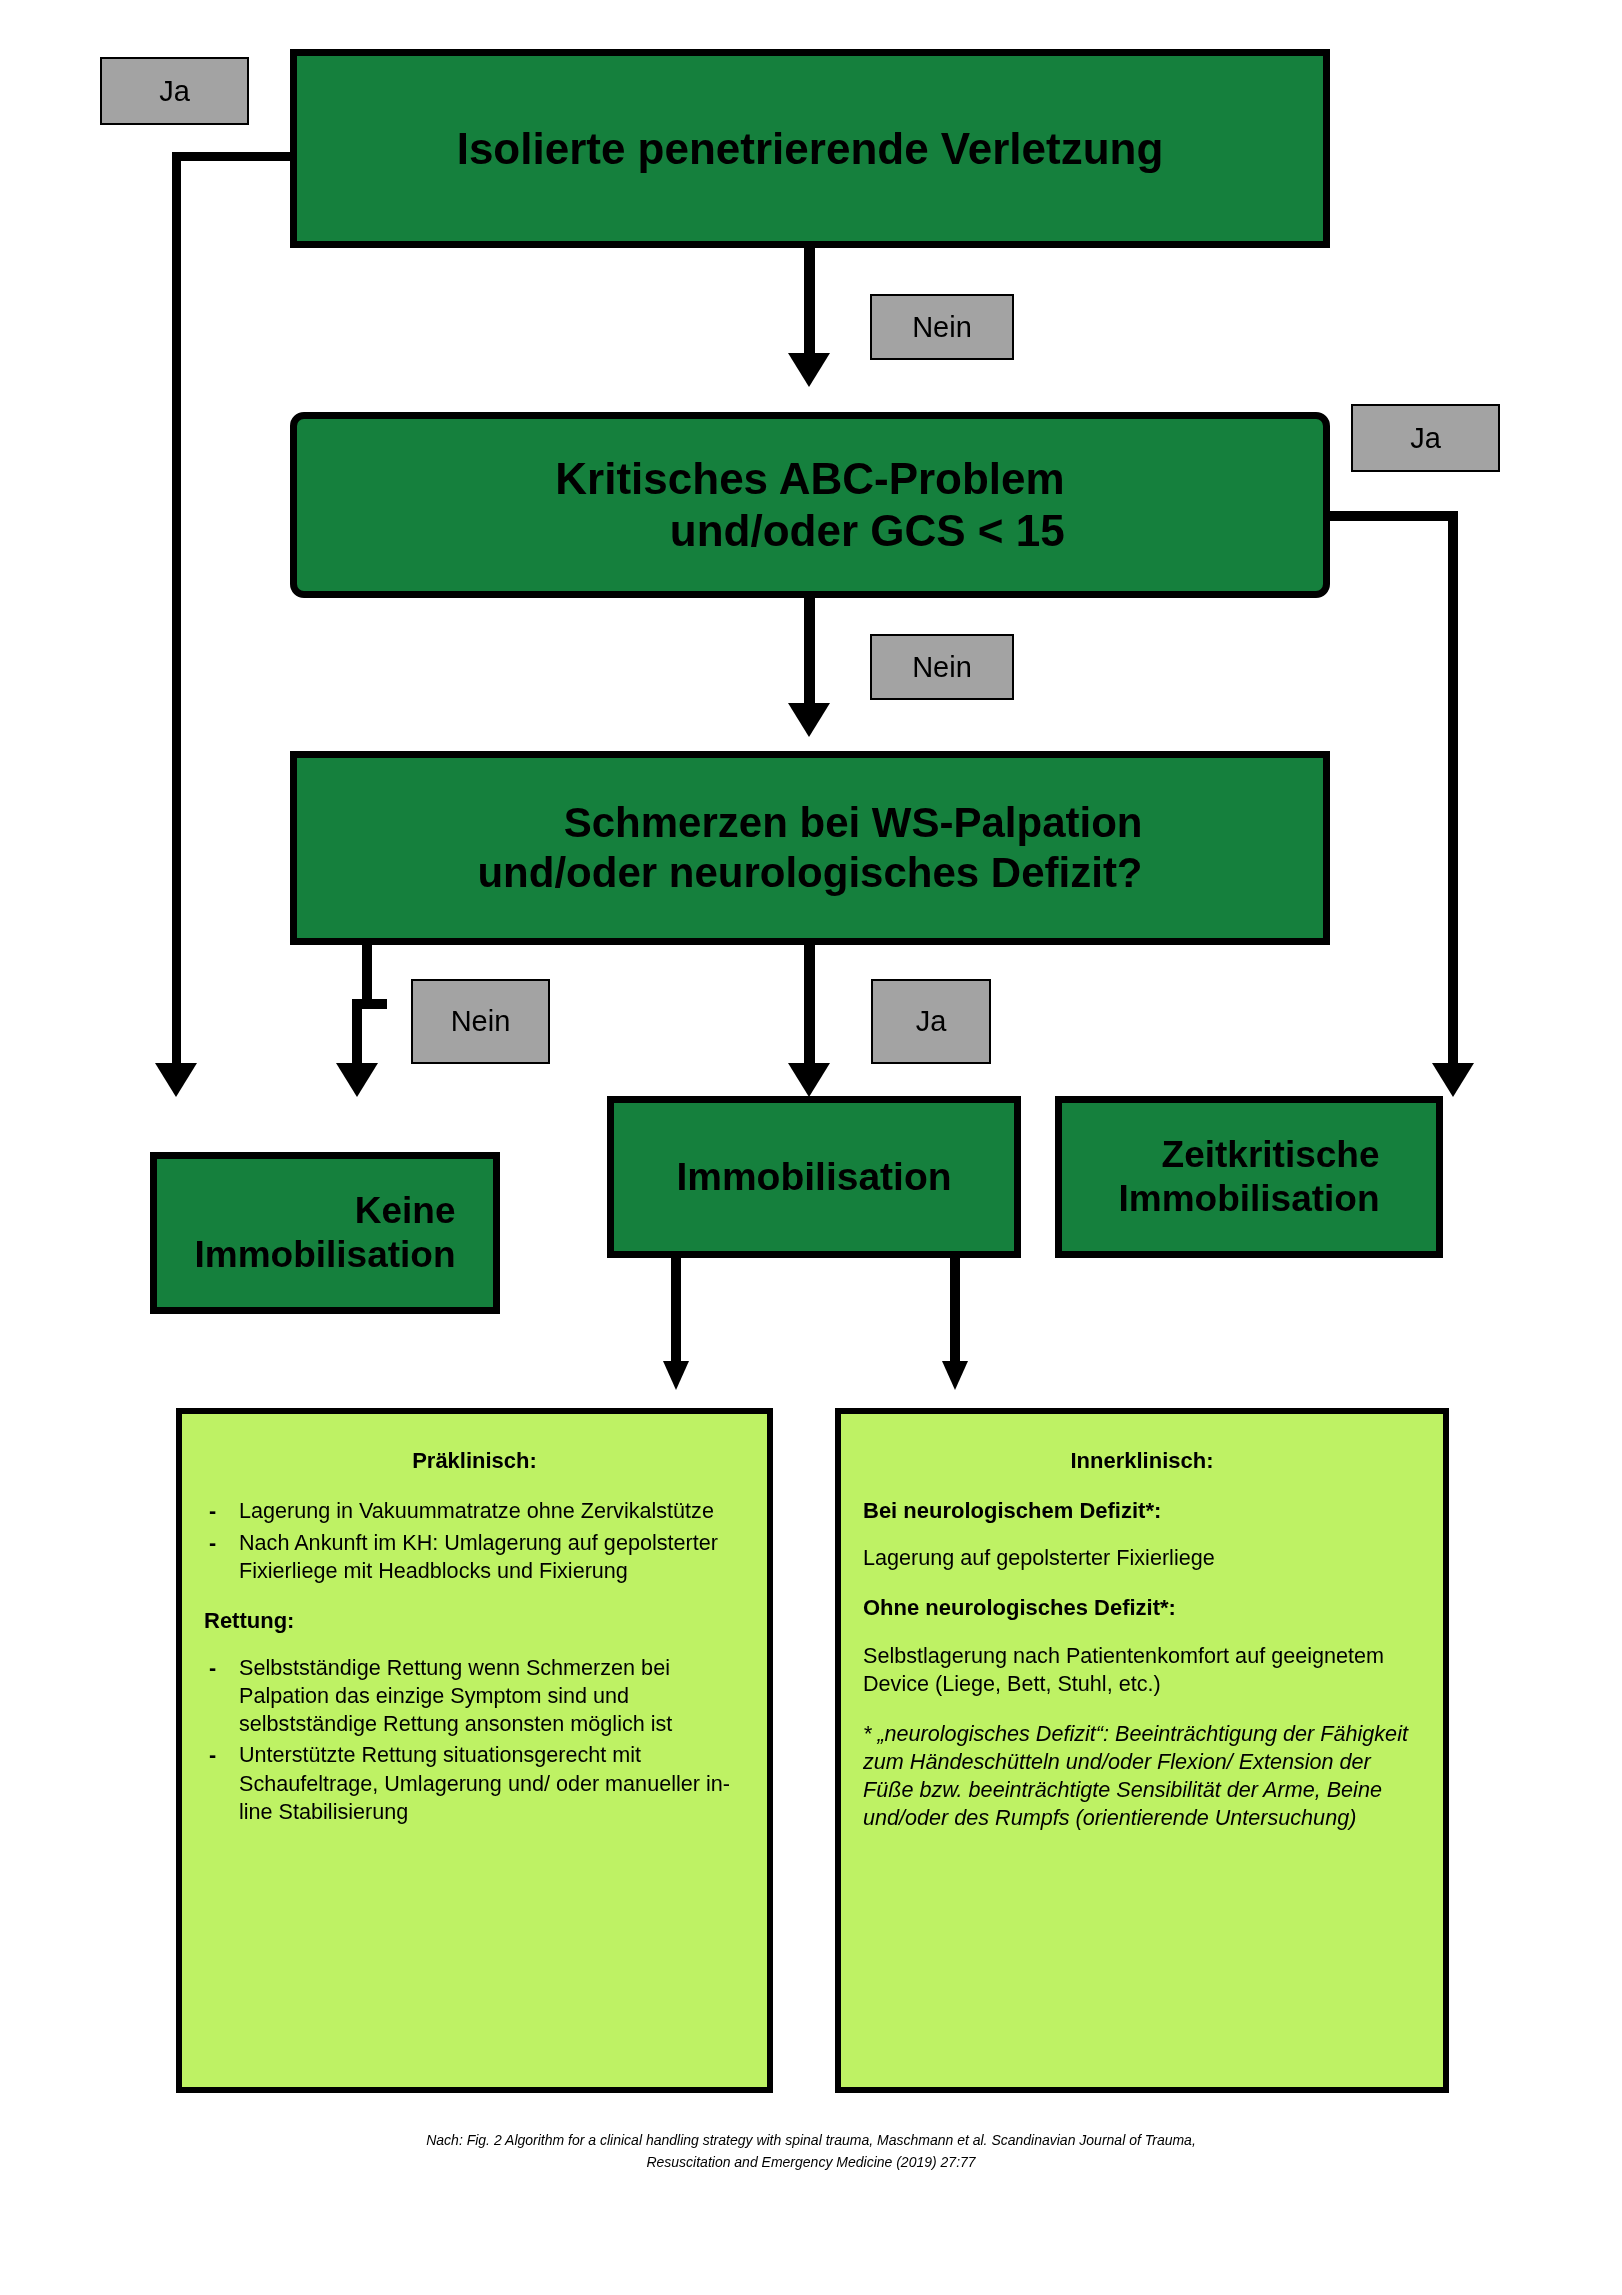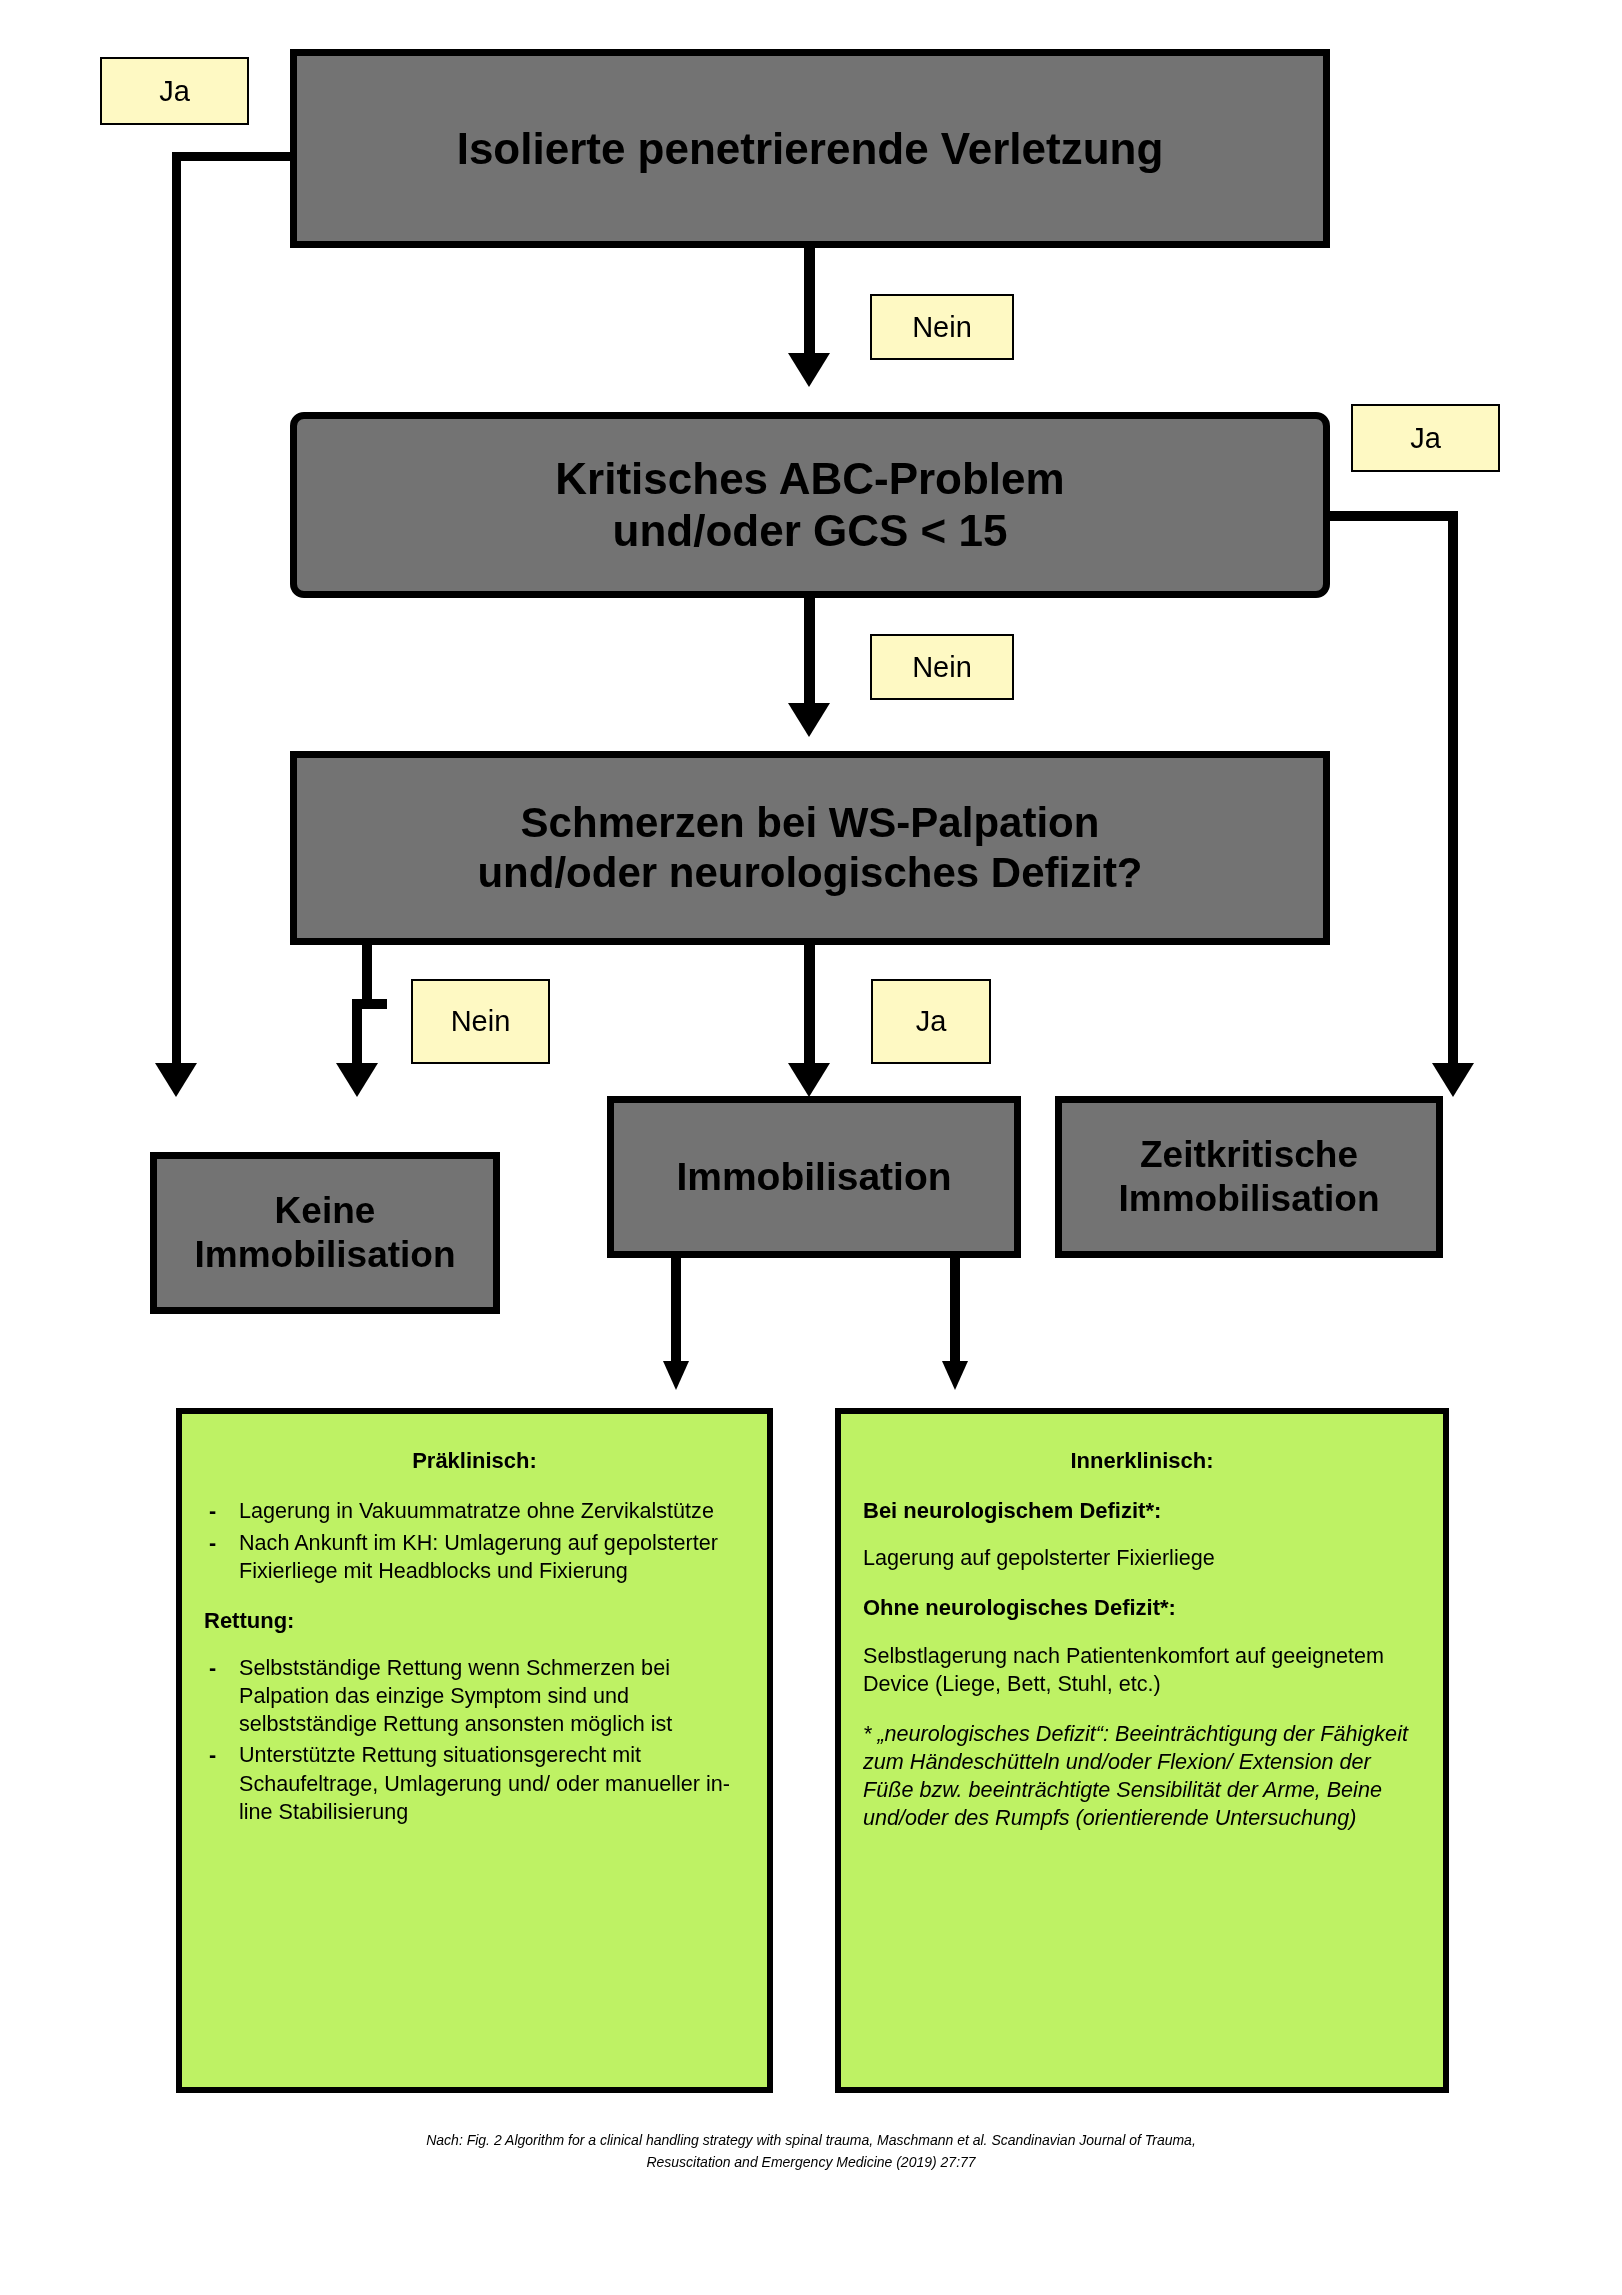--- a/index.html
+++ b/index.html
@@ -18,34 +18,34 @@
     height: 2295px;
     background: #ffffff;
     overflow: hidden;
   }
   
   .abs { position: absolute; box-sizing: border-box; }
 
   
   .node {
     border: 7.6px solid #000000;
-    background: #737373;
+    background: #15803d;
     display: flex;
     align-items: center;
     justify-content: center;
-    text-align: center;
+    text-align: right;
     line-height: 1.18;
     font-weight: 700;
   }
   .node .label { padding: 0 8.5px; }
 
   
   .tag {
     border: 2.5px solid #000000;
-    background: #fef9c3;
+    background: #a3a3a3;
     display: flex;
     align-items: center;
     justify-content: center;
     font-size: 29px;
     font-weight: 400;
     line-height: 1;
     z-index: 6;
   }
 
   

